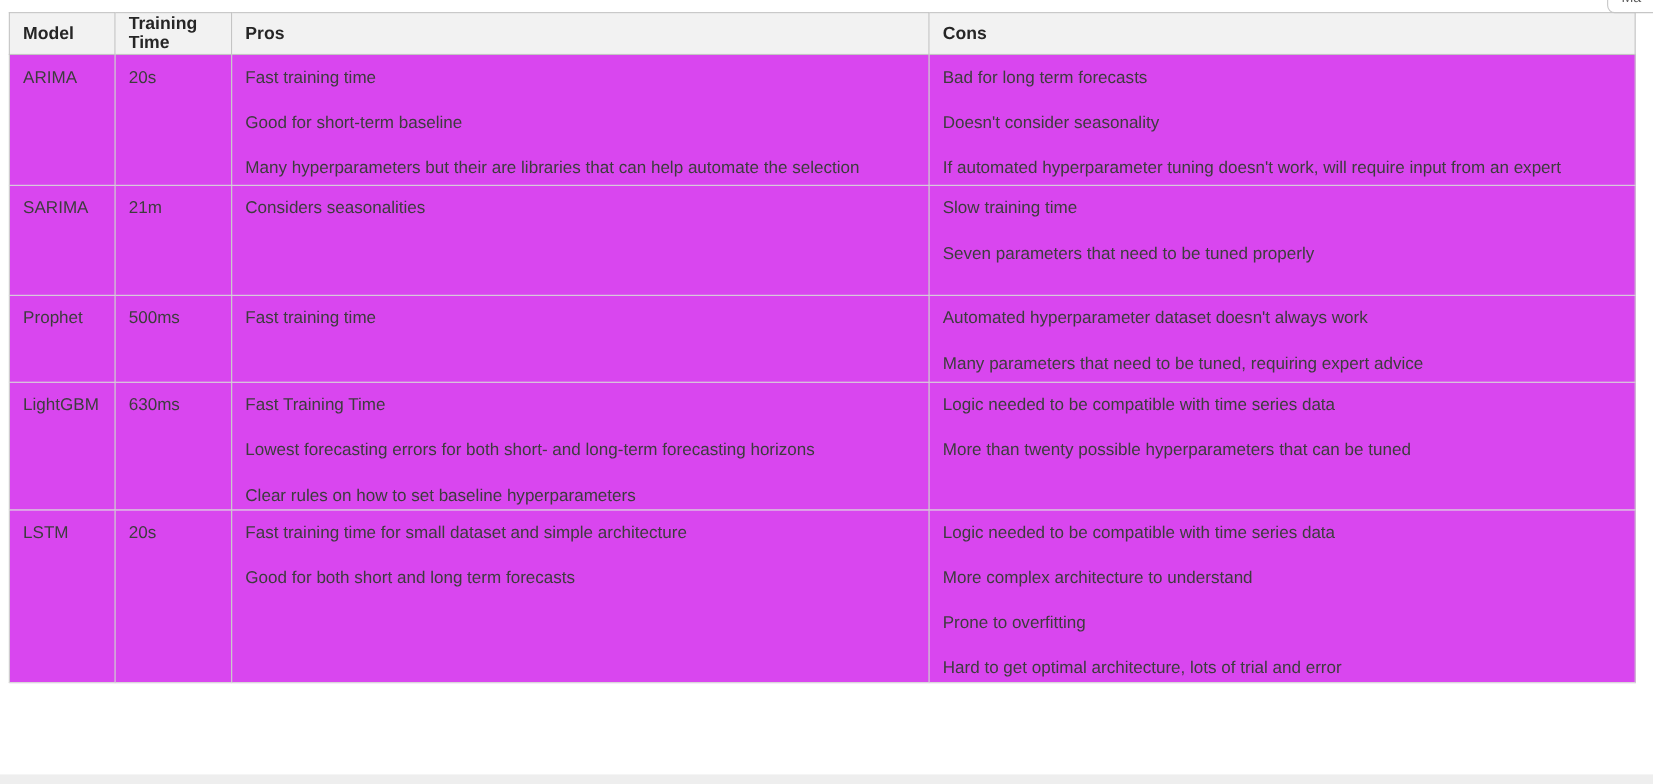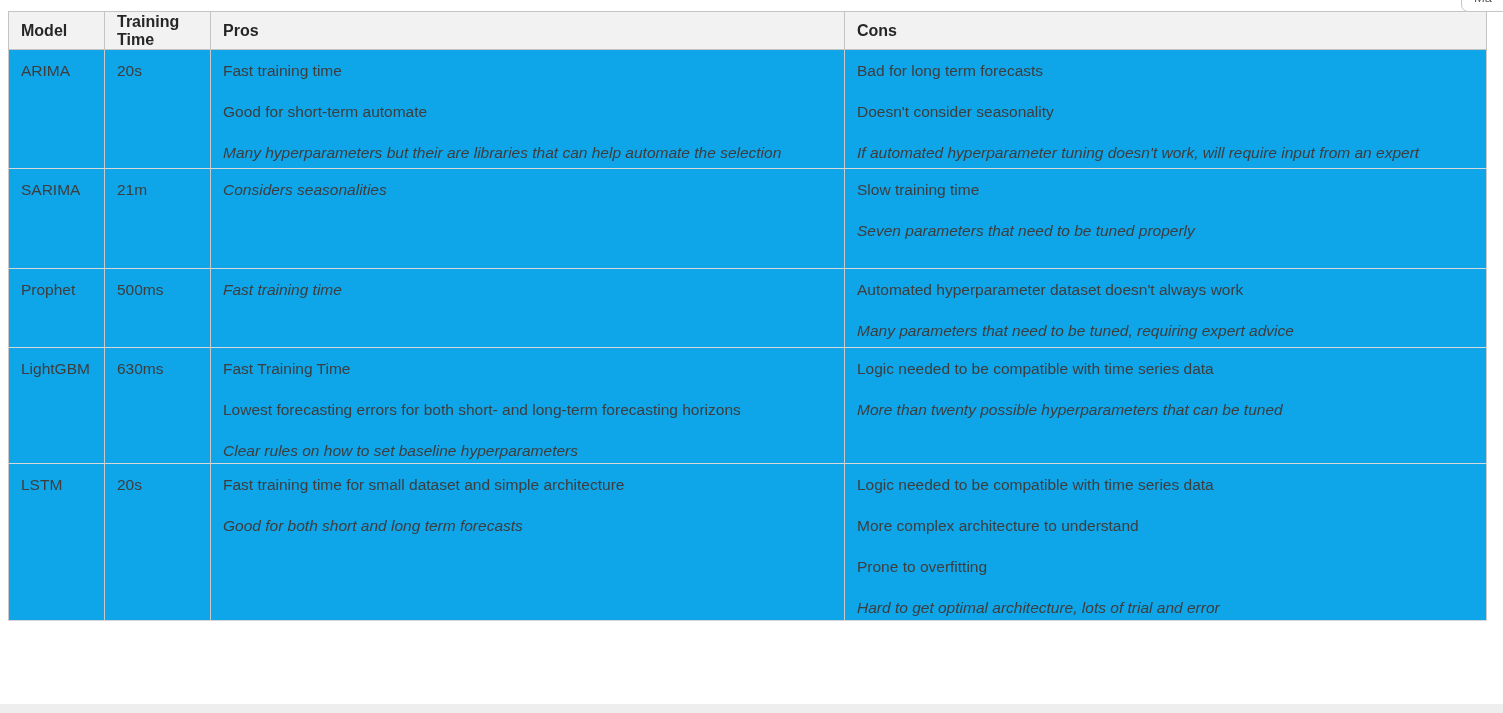--- a/index.html
+++ b/index.html
@@ -56,24 +56,24 @@
   td {
     border-left: 1px solid #c9c9c9;
     border-right: 1px solid #c9c9c9;
     border-top: 1px solid #d8d8d8;
     border-bottom: 1px solid #d8d8d8;
     vertical-align: top;
     padding: 9px 8px 0 12px;
     font-size: 15.5px;
     line-height: 24px;
     color: #3d3d3d;
-    background: #0ea5e9;
+    background: #d946ef;
   }
   td p { margin: 0 0 17px 0; }
-  td p:last-child { margin-bottom: 0; font-style: italic; }
+  td p:last-child { margin-bottom: 0; }
 
   tbody tr:nth-child(1) td { height: 119px; }
   tbody tr:nth-child(2) td { height: 100px; margin-left: 40px; }
   tbody tr:nth-child(3) td { height: 79px;  }
   tbody tr:nth-child(4) td { height: 78px;  }
   tbody tr:nth-child(5) td { height: 120px; }
   tbody tr:nth-child(6) td { height: 159px; }
 
   .bottom-strip {
     position: absolute;
@@ -105,21 +105,21 @@
         <th>Pros</th>
         <th>Cons</th>
       </tr>
     </thead>
     <tbody>
       <tr>
         <td>ARIMA</td>
         <td>20s</td>
         <td>
           <p>Fast training time</p>
-          <p>Good for short-term automate</p>
+          <p>Good for short-term baseline</p>
           <p>Many hyperparameters but their are libraries that can help automate the selection</p>
         </td>
         <td>
           <p>Bad for long term forecasts</p>
           <p>Doesn't consider seasonality</p>
           <p>If automated hyperparameter tuning doesn't work, will require input from an expert</p>
         </td>
       </tr>
       <tr>
         <td>SARIMA</td>

